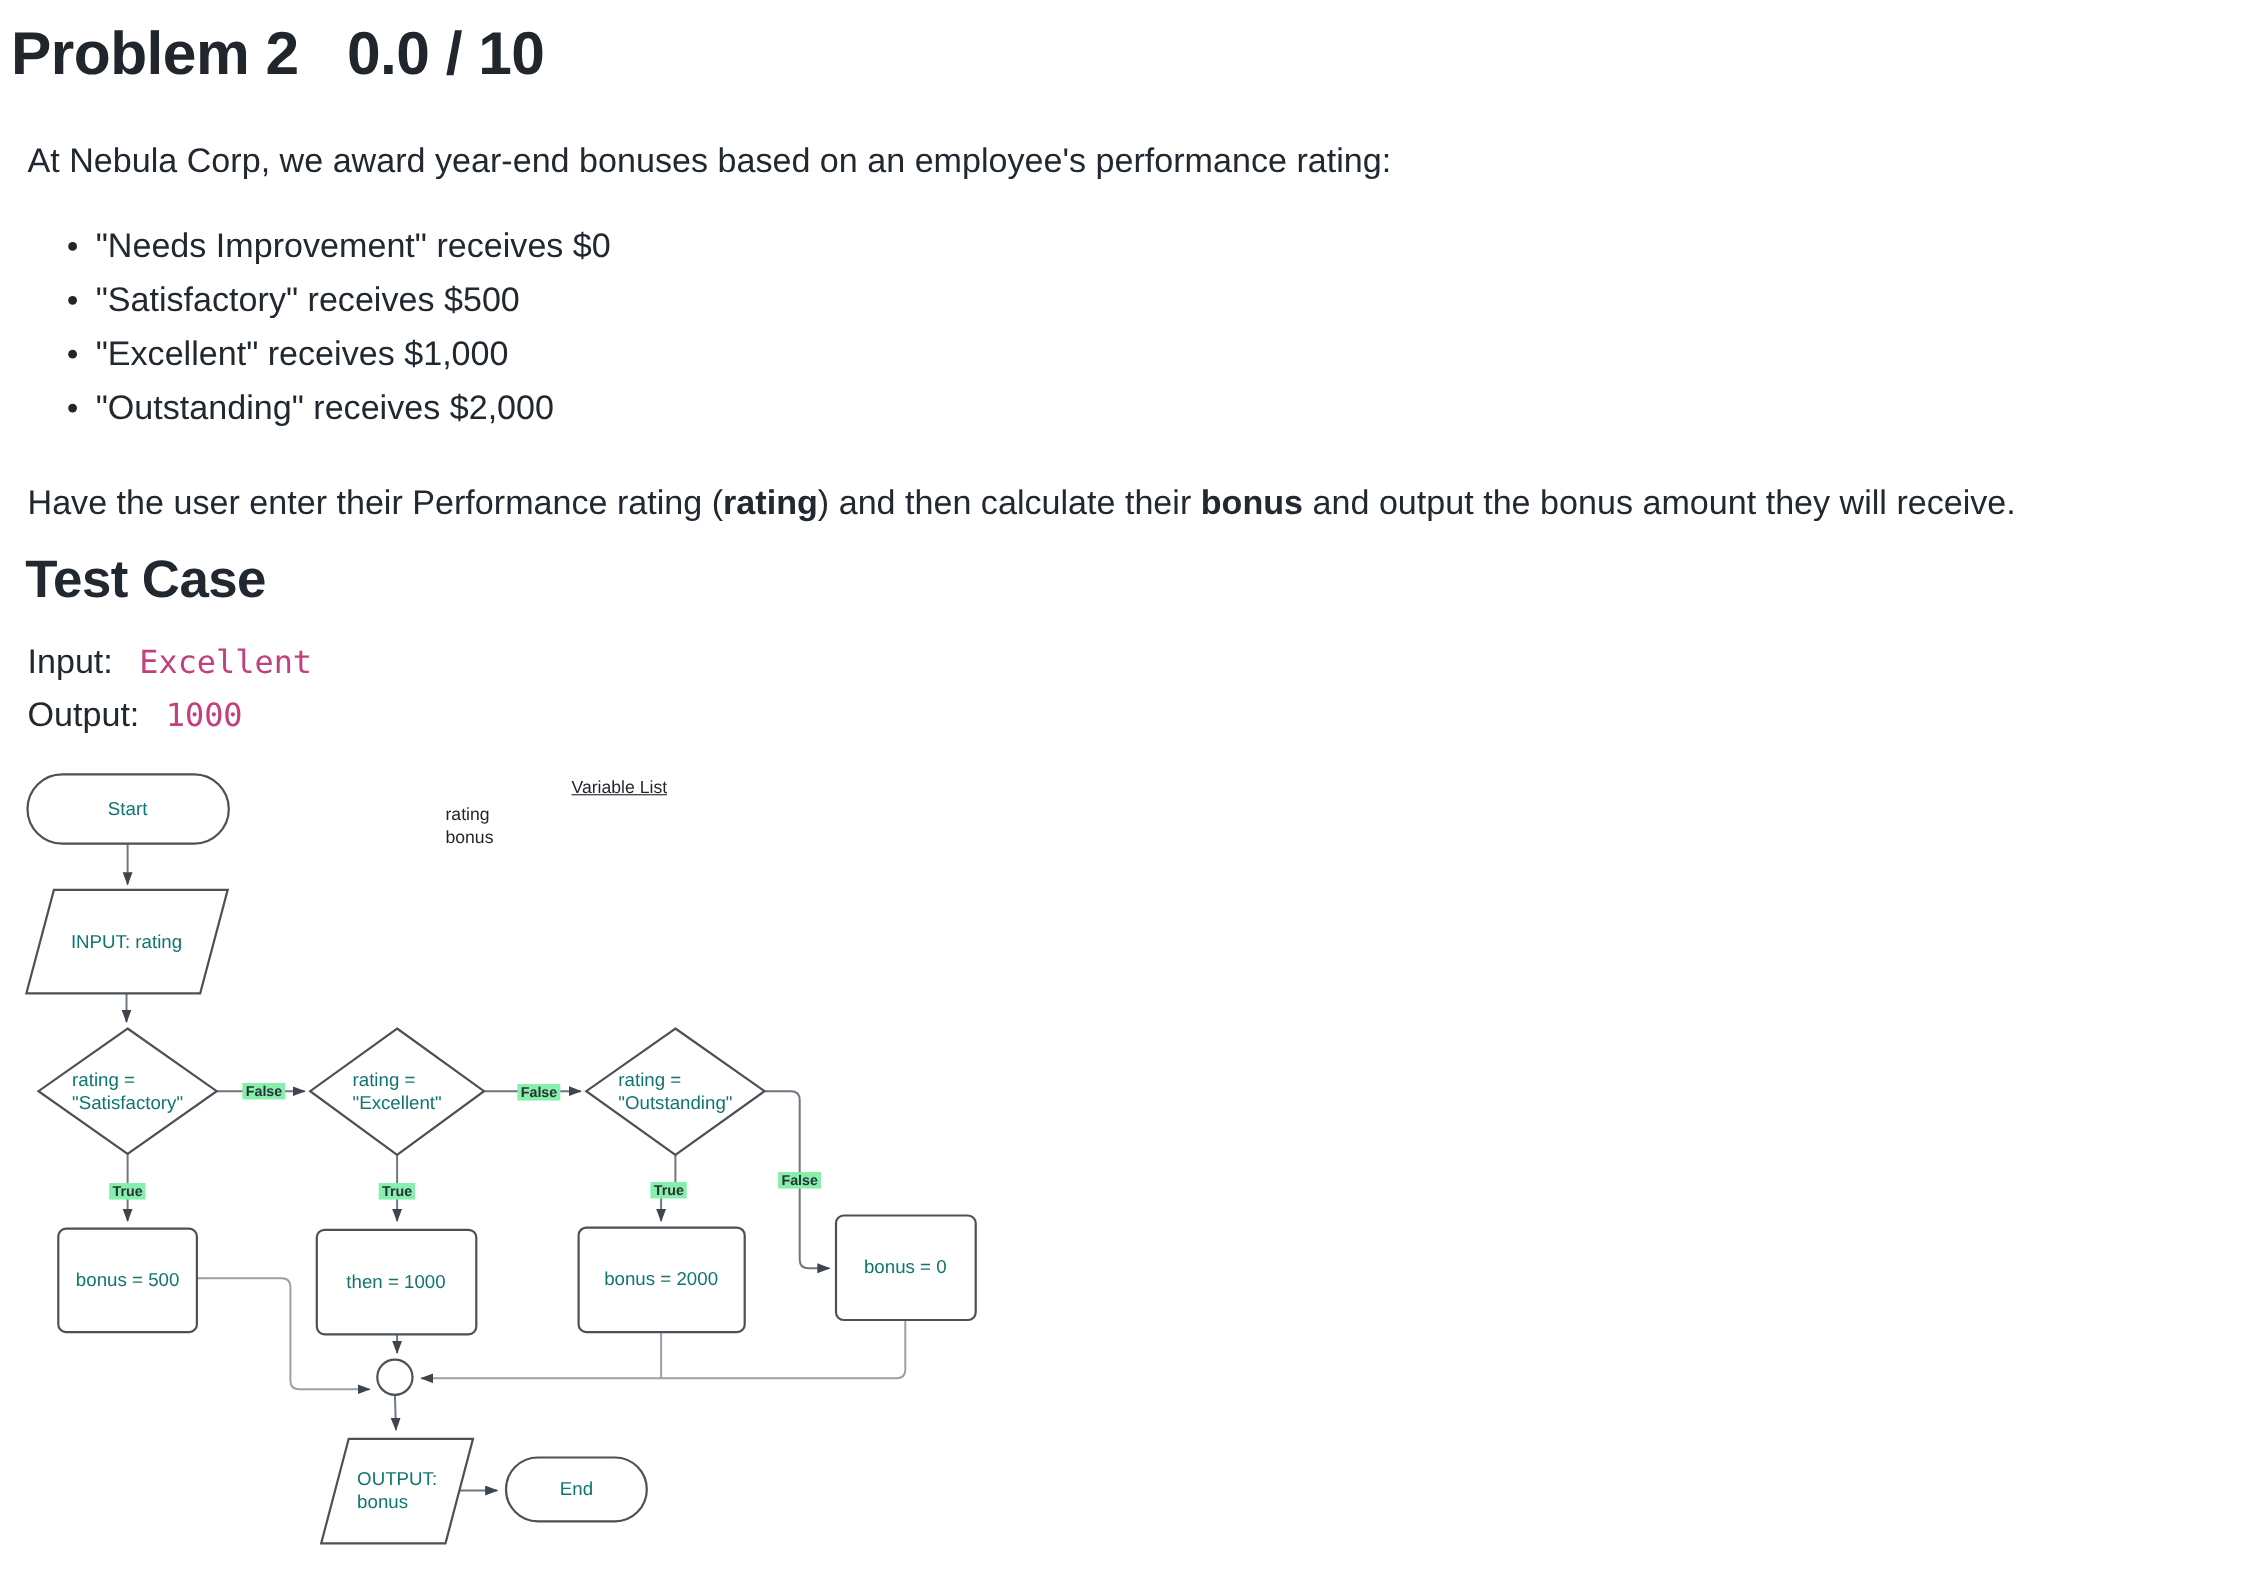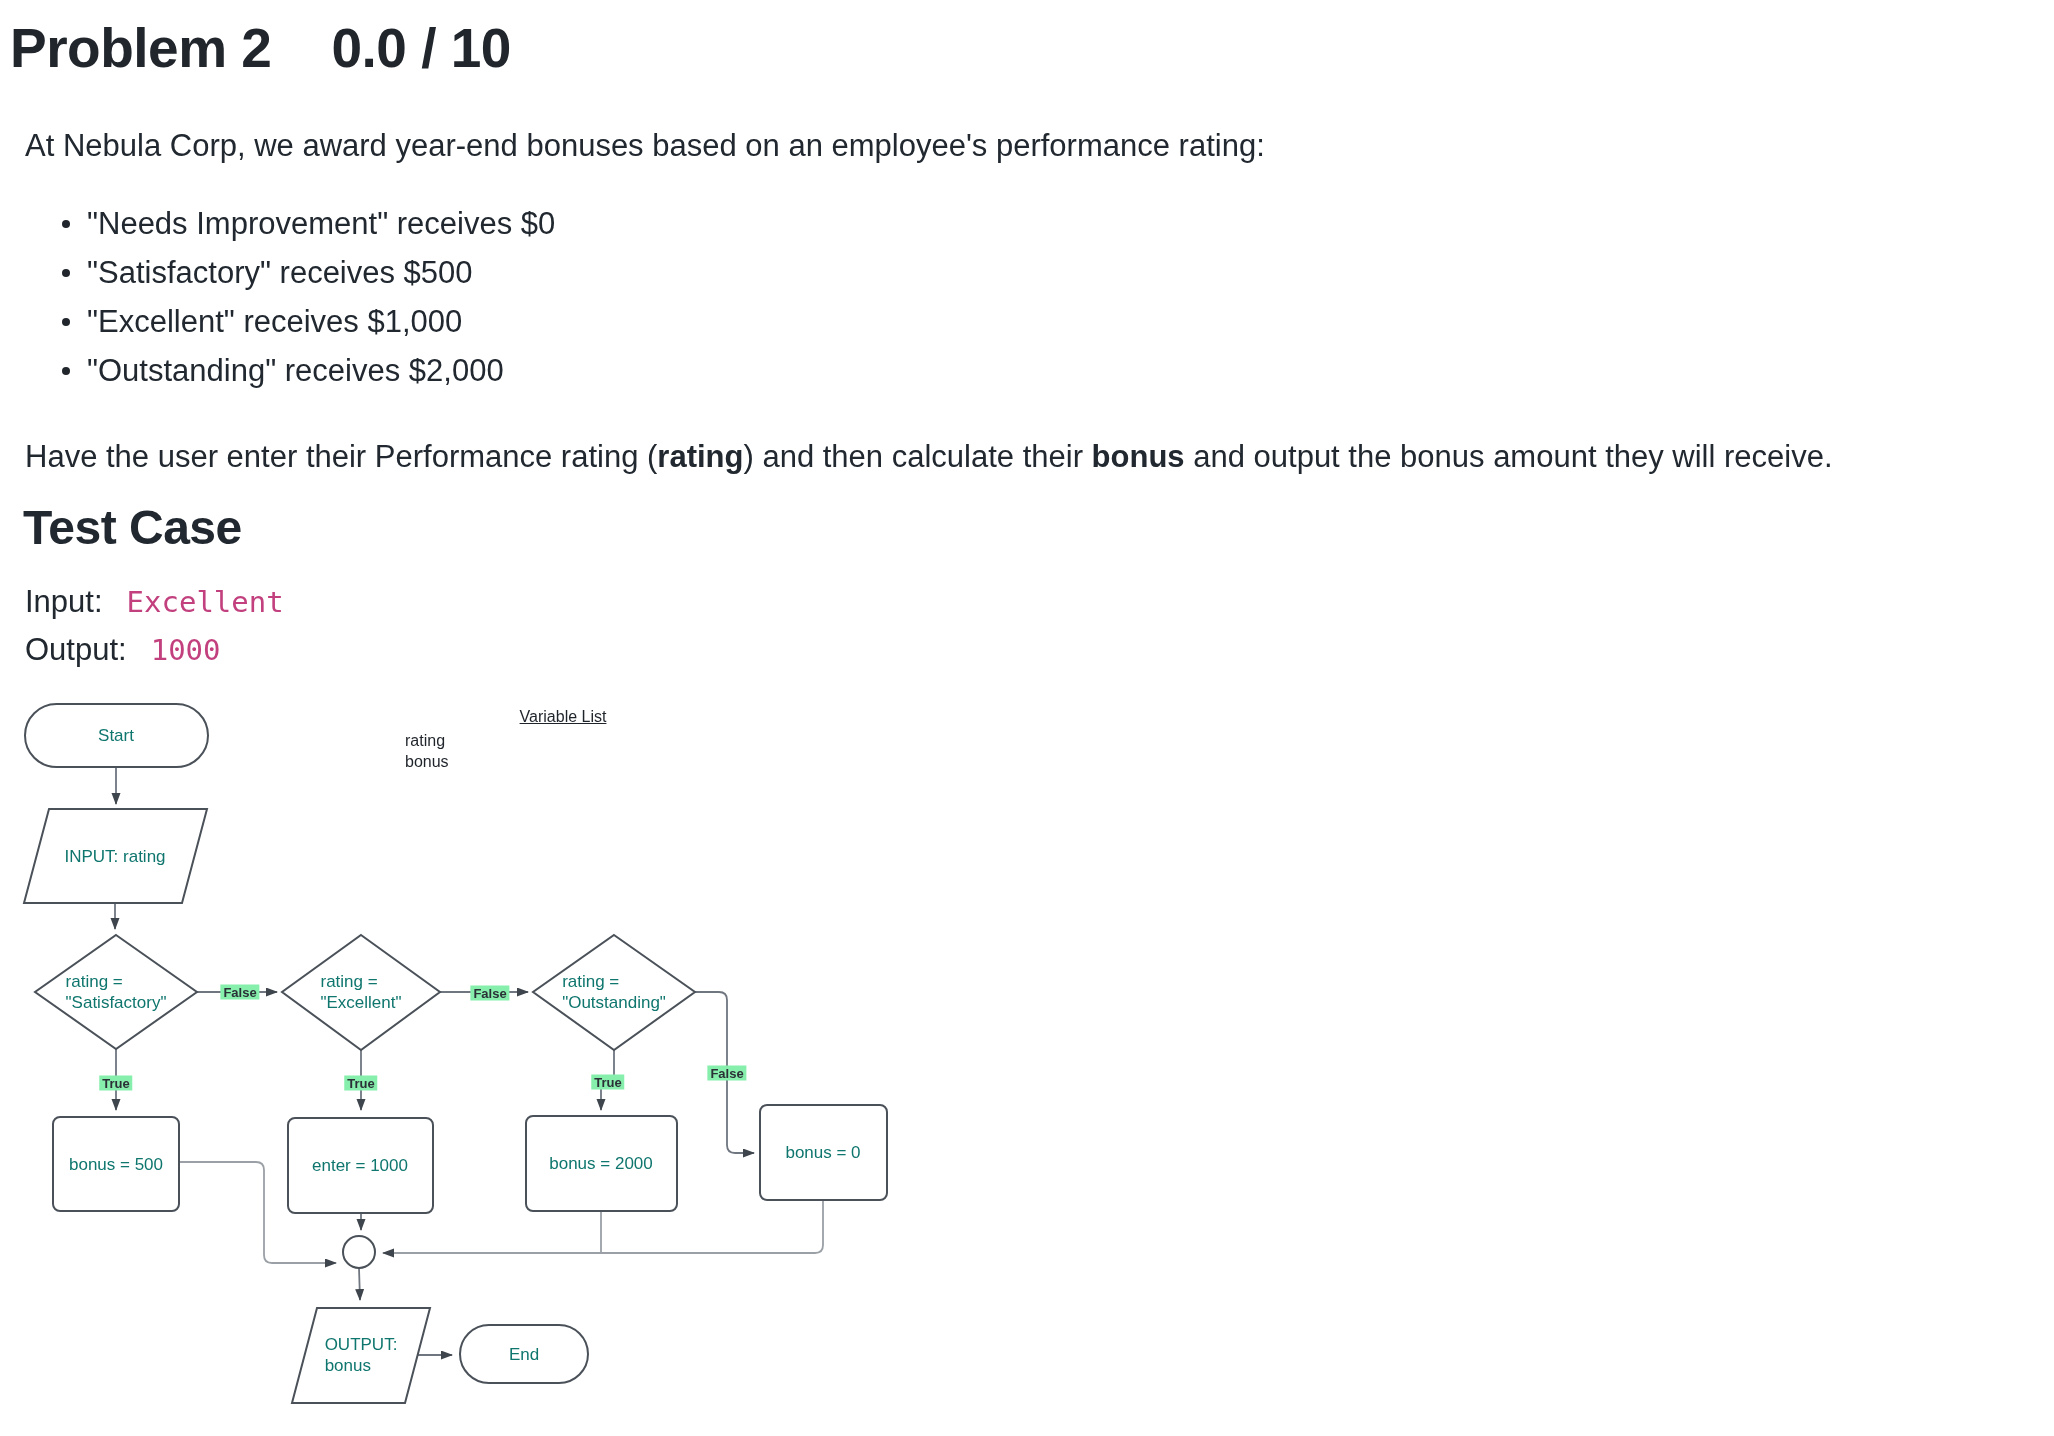--- a/index.html
+++ b/index.html
@@ -3,21 +3,21 @@
 <meta charset="utf-8">
 <style>
   html,body{margin:0;padding:0;background:#ffffff;}
   body{
     width:2054px;height:1436px;position:relative;overflow:hidden;
     font-family:"Liberation Sans",sans-serif;color:#212830;
   }
   .abs{position:absolute;}
   
   .h1{left:10px;top:16px;font-size:55px;font-weight:700;letter-spacing:-0.5px;white-space:nowrap;color:#21262d;}
-  .h1 .score{margin-left:60px;}
+  .h1 .score{margin-left:44px;}
   .p1{left:25px;top:126px;font-size:31px;line-height:40px;white-space:nowrap;}
   .bullets{left:62px;top:199px;}
   .bullet-row{height:49px;display:flex;align-items:center;}
   .dot{width:8px;height:8px;border-radius:50%;background:#21262d;margin-right:17px;flex:0 0 auto;}
   .bullet-text{font-size:31px;white-space:nowrap;}
   .p2{left:25px;top:437px;font-size:31px;line-height:40px;white-space:nowrap;}
   .p2 .b{font-weight:700;}
   .h2{left:23px;top:500px;font-size:48px;font-weight:700;letter-spacing:-0.5px;}
   .io-line{font-size:31px;white-space:nowrap;}
   .io-input{left:25px;top:584px;}
@@ -138,21 +138,21 @@
   </div>
 
   <div class="elabel" style="left:240px;top:992px;">False</div>
   <div class="elabel" style="left:490px;top:993px;">False</div>
   <div class="elabel" style="left:727px;top:1073px;">False</div>
   <div class="elabel" style="left:116px;top:1083px;">True</div>
   <div class="elabel" style="left:361px;top:1083px;">True</div>
   <div class="elabel" style="left:608px;top:1082px;">True</div>
 
   <div class="flabel" style="left:116px;top:1164px;">bonus = 500</div>
-  <div class="flabel" style="left:360px;top:1165px;">enter = 1000</div>
+  <div class="flabel" style="left:360px;top:1165px;">then = 1000</div>
   <div class="flabel" style="left:601px;top:1163px;">bonus = 2000</div>
   <div class="flabel" style="left:823px;top:1152px;">bonus = 0</div>
 
   <div class="flabel" style="left:361px;top:1355px;">
     <div>OUTPUT:</div>
     <div>bonus</div>
   </div>
   <div class="flabel" style="left:524px;top:1354px;">End</div>
 </div>
 

